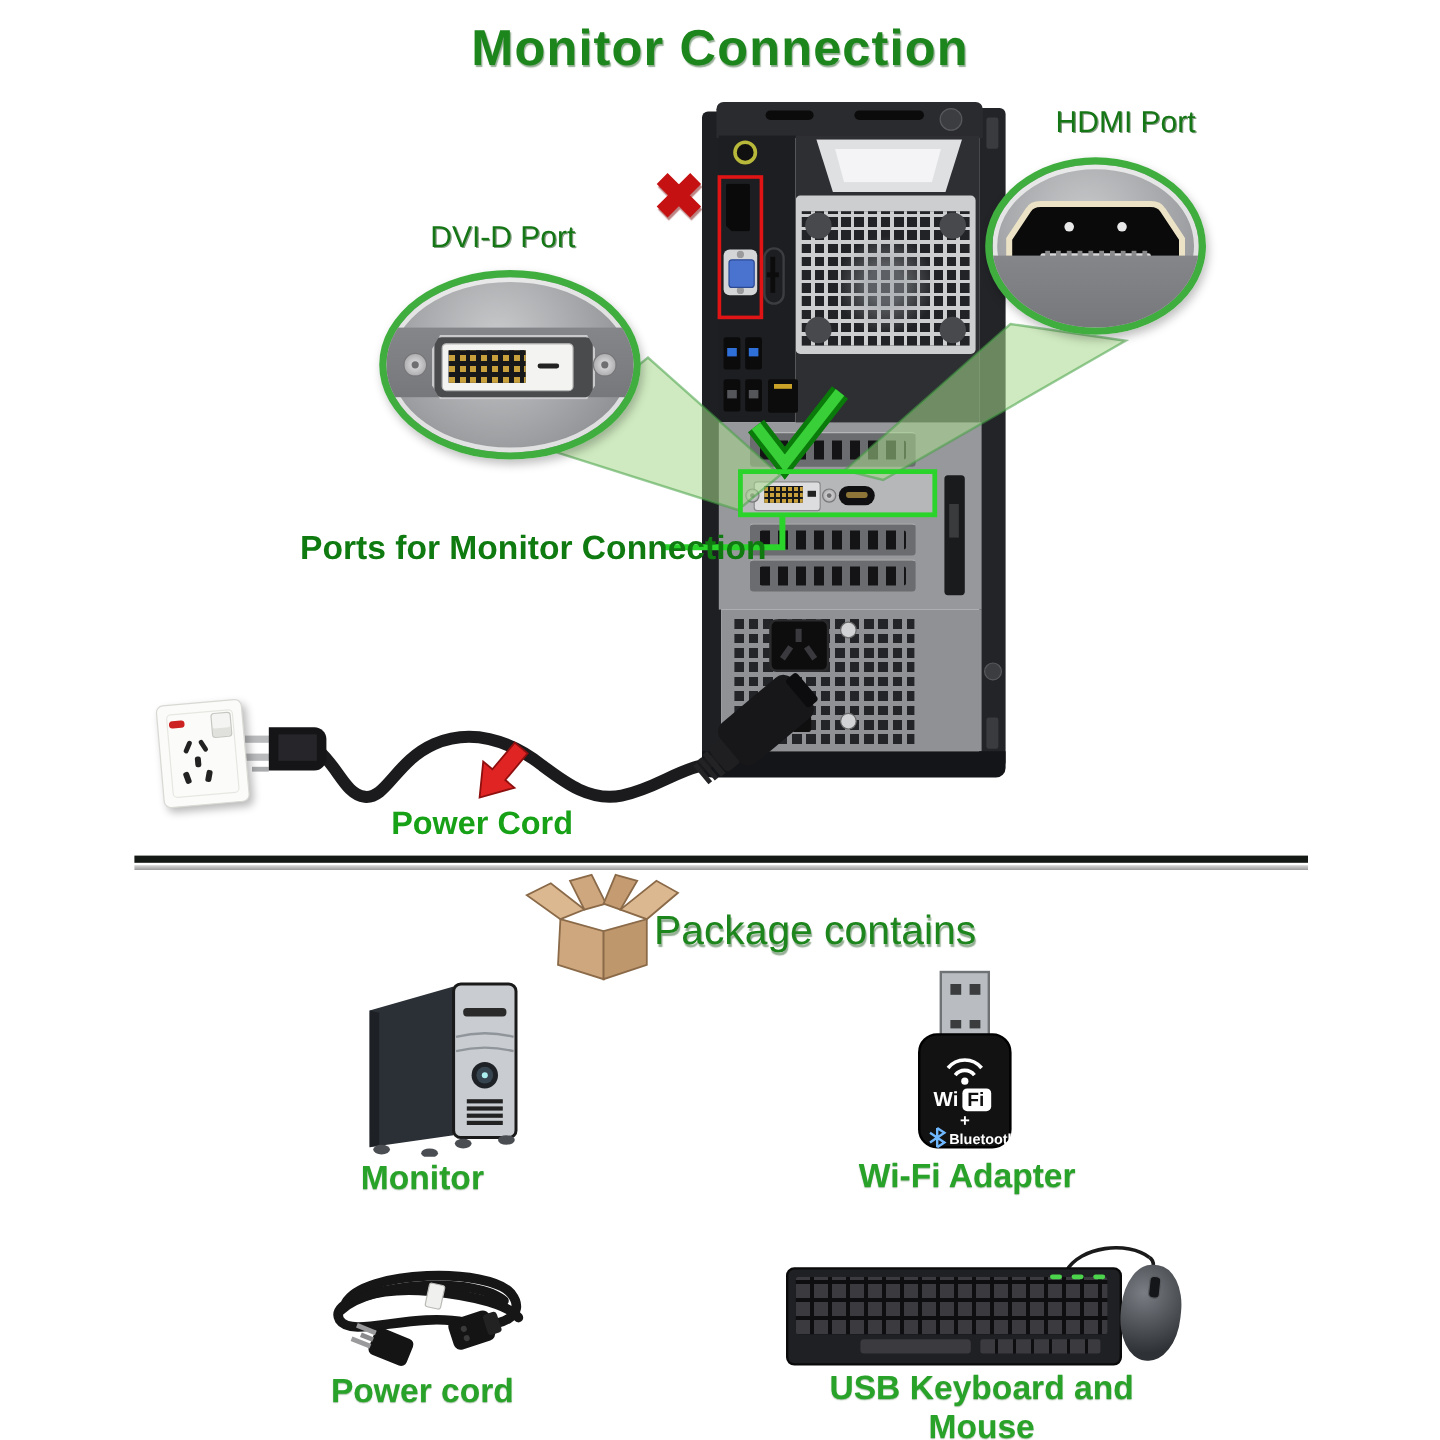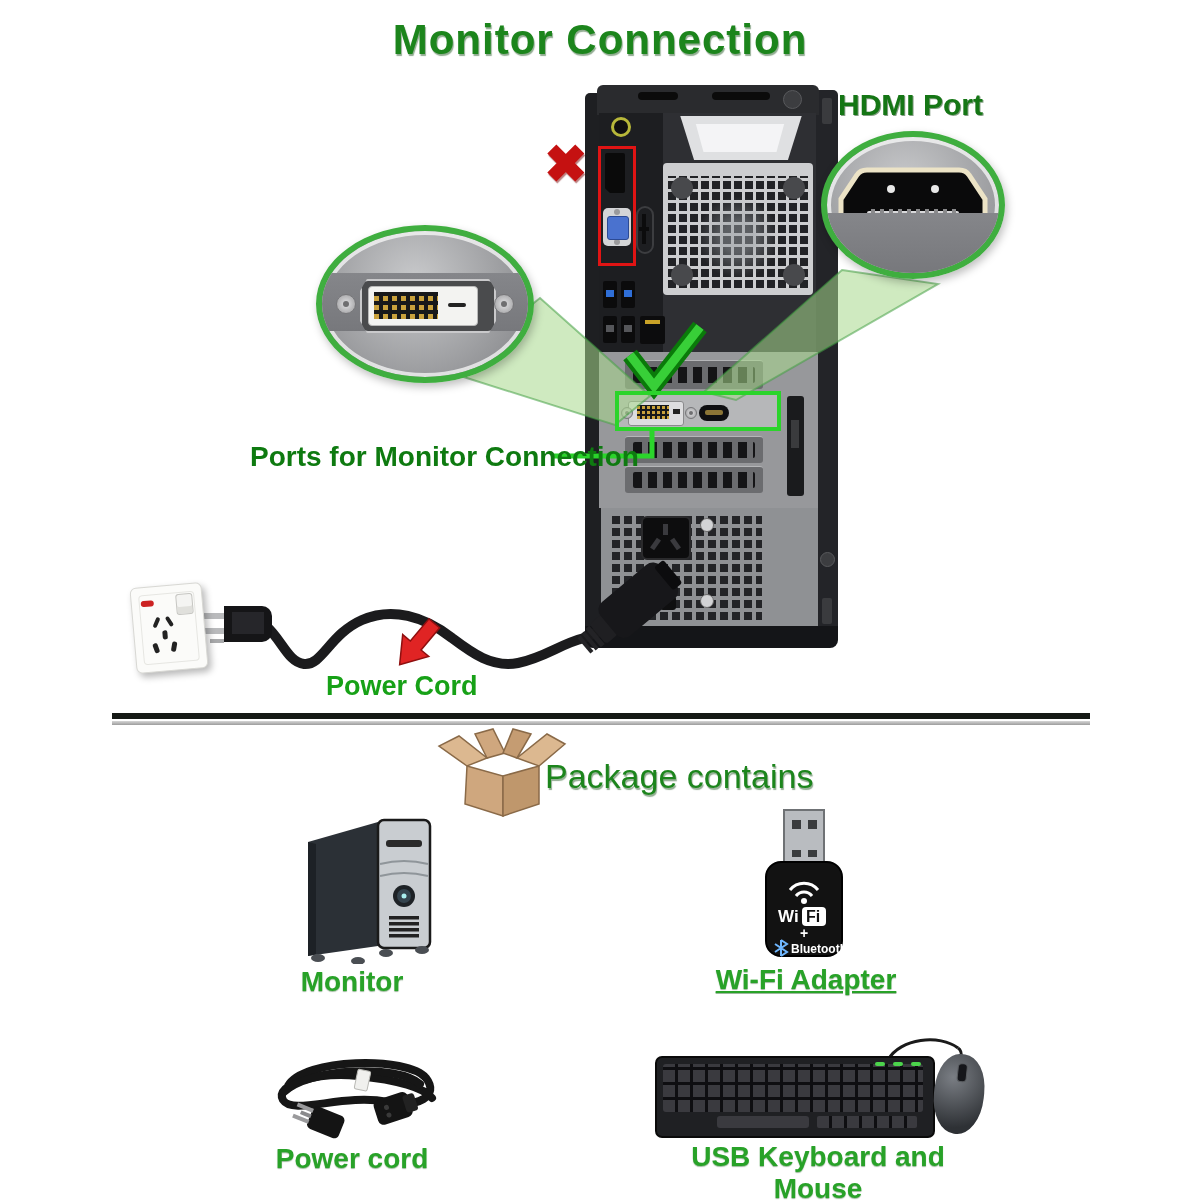--- a/index.html
+++ b/index.html
@@ -3,22 +3,22 @@
 <meta charset="utf-8">
 <style>
   html,body{margin:0;padding:0;background:#ffffff;}
   #canvas{position:relative;width:1200px;height:1200px;background:#ffffff;overflow:hidden;
           font-family:"Liberation Sans",sans-serif;}
   .abs{position:absolute;}
 
   
   .title{left:0;top:16px;width:1200px;text-align:center;font-size:42px;font-weight:700;
          letter-spacing:1px;color:#1c851c;text-shadow:1px 2px 1px rgba(10,70,10,.45);z-index:6;}
-  .callout-label{font-size:30px;font-weight:700;color:#157615;text-shadow:1px 1px 0 rgba(8,60,8,.5);
-                 text-align:left;z-index:6;}
+  .callout-label{font-size:25px;font-weight:400;color:#157615;text-shadow:1px 1px 0 rgba(8,60,8,.5);
+                 text-align:center;z-index:6;}
   .ports-label{left:250px;top:441px;font-size:28px;font-weight:700;color:#0e7a10;z-index:6;}
   .powercord-label{left:326px;top:671px;font-size:27px;font-weight:700;color:#17a117;z-index:6;}
   .pkg-heading{left:545px;top:757px;font-size:34px;font-weight:400;color:#1c851c;
                text-shadow:1px 2px 1px rgba(10,70,10,.45);z-index:6;}
   .item-label{font-size:28px;font-weight:700;color:#28a228;text-align:center;
               text-shadow:0 1px 1px rgba(10,80,10,.4);z-index:6;}
 
   
   .z1{z-index:1;} .z2{z-index:2;}
   .rail-l{left:585px;top:93px;width:16px;height:545px;background:#1e1f22;border-radius:5px 0 0 5px;}
@@ -265,20 +265,21 @@
     <path d="M553,456 H652 V430" fill="none" stroke="#2bd42b" stroke-width="5"></path>
 
     <g transform="translate(417,644) rotate(40)">
       <polygon points="-7,-27 7,-27 7,2 17,2 0,27 -17,2 -7,2" fill="#e02424" stroke="#8f0f0f" stroke-width="1.5"></polygon>
     </g>
   </svg>
 
   <div class="abs red-rect"></div>
   <div class="abs red-x">✖</div>
 
+  <div class="abs callout-label" style="left:306px;top:184px;width:226px;">DVI-D Port</div>
   <div class="abs callout dvi-callout">
     <div class="abs band" style="top:42px;height:58px;"></div>
     <div class="abs dvi-frame"></div>
     <div class="abs dvi-face"></div>
     <div class="abs dvi-pins"></div>
     <div class="abs dvi-blade"></div>
     <div class="abs hexnut" style="left:14px;top:63px;">
         <i></i>
       </div>
     <div class="abs hexnut" style="left:172px;top:63px;">
@@ -370,21 +371,21 @@
       <path d="M32,90 A18,18 0 0 1 60,90" fill="none" stroke="#fff" stroke-width="3"></path>
       <path d="M38,96 A10,10 0 0 1 54,96" fill="none" stroke="#fff" stroke-width="3"></path>
       <circle cx="46" cy="101" r="3" fill="#fff"></circle>
       <text x="20" y="122" fill="#ffffff" font-size="17" font-weight="bold" font-family="Liberation Sans, sans-serif">Wi</text>
       <rect x="44" y="107" width="24" height="19" rx="4" fill="#ffffff"></rect>
       <text x="48" y="122" fill="#111111" font-size="16" font-weight="bold" font-family="Liberation Sans, sans-serif">Fi</text>
       <text x="42" y="138" fill="#ffffff" font-size="14" font-weight="bold" font-family="Liberation Sans, sans-serif">+</text>
       <path d="M23,140 L23,156 M23,140 L29,144 L17,152 M23,156 L29,152 L17,144" stroke="#6fb7ff" stroke-width="2" fill="none"></path>
       <text x="33" y="153" fill="#ffffff" font-size="12" font-weight="bold" font-family="Liberation Sans, sans-serif">Bluetooth</text>
     </svg>
-    <div class="abs item-label" style="left:714px;top:964px;width:184px;text-decoration:underline;">Wi-Fi Adapter</div>
+    <div class="abs item-label" style="left:714px;top:964px;width:184px;">Wi-Fi Adapter</div>
   </div>
 
   <div>
     <svg class="abs z2" style="left:248px;top:1046px;" width="210" height="100" viewBox="0 0 210 100">
       <path d="M40,40 C55,12 160,10 178,32 C192,50 170,62 140,56 C95,47 45,70 35,54 C26,38 70,26 110,30
                C150,34 176,42 184,52" fill="none" stroke="#161616" stroke-width="8" stroke-linecap="round"></path>
       <path d="M36,46 C60,22 150,18 172,38" fill="none" stroke="#161616" stroke-width="8" stroke-linecap="round"></path>
       <rect x="108" y="24" width="13" height="20" rx="2" fill="#f0f0ee" stroke="#b9b9b5" transform="rotate(12 114 34)"></rect>
       <g transform="translate(62,70) rotate(22)">
         <rect x="0" y="-12" width="34" height="24" rx="5" fill="#141414"></rect>

